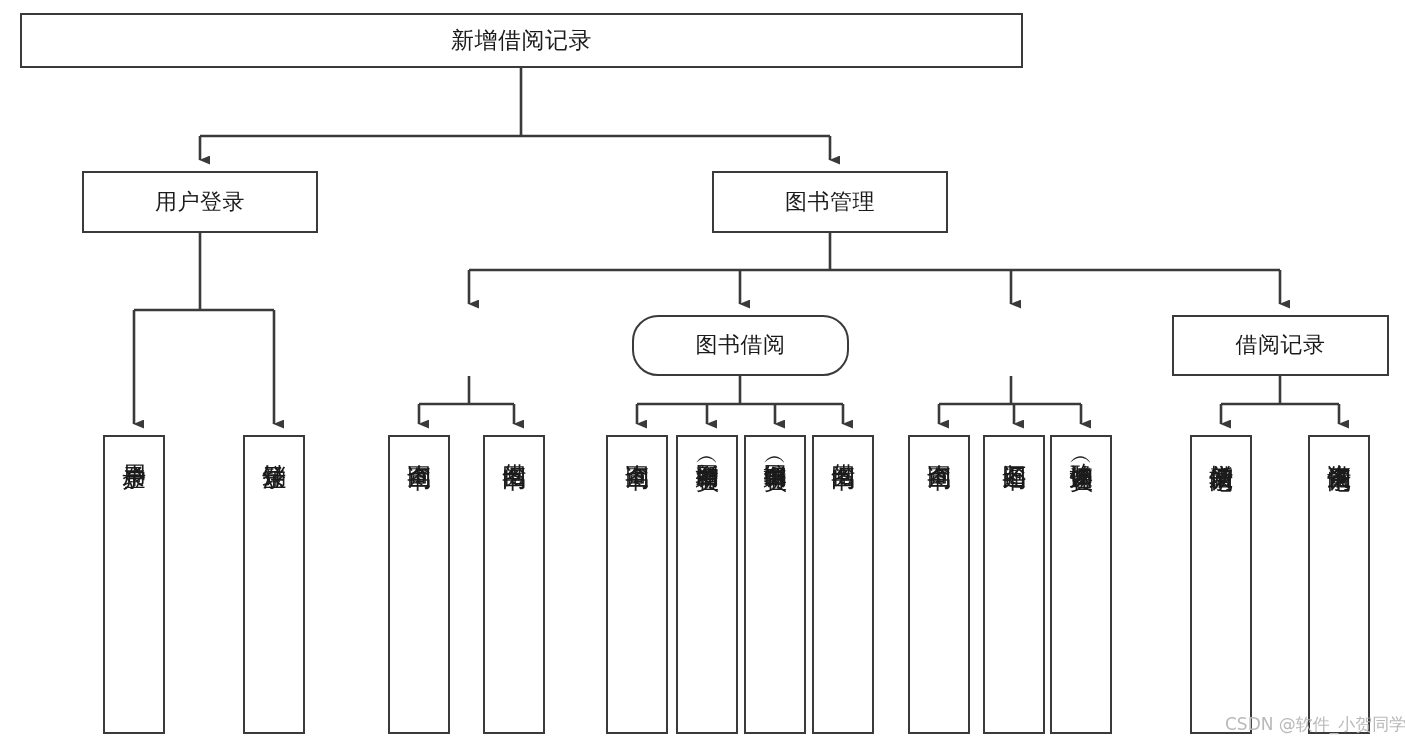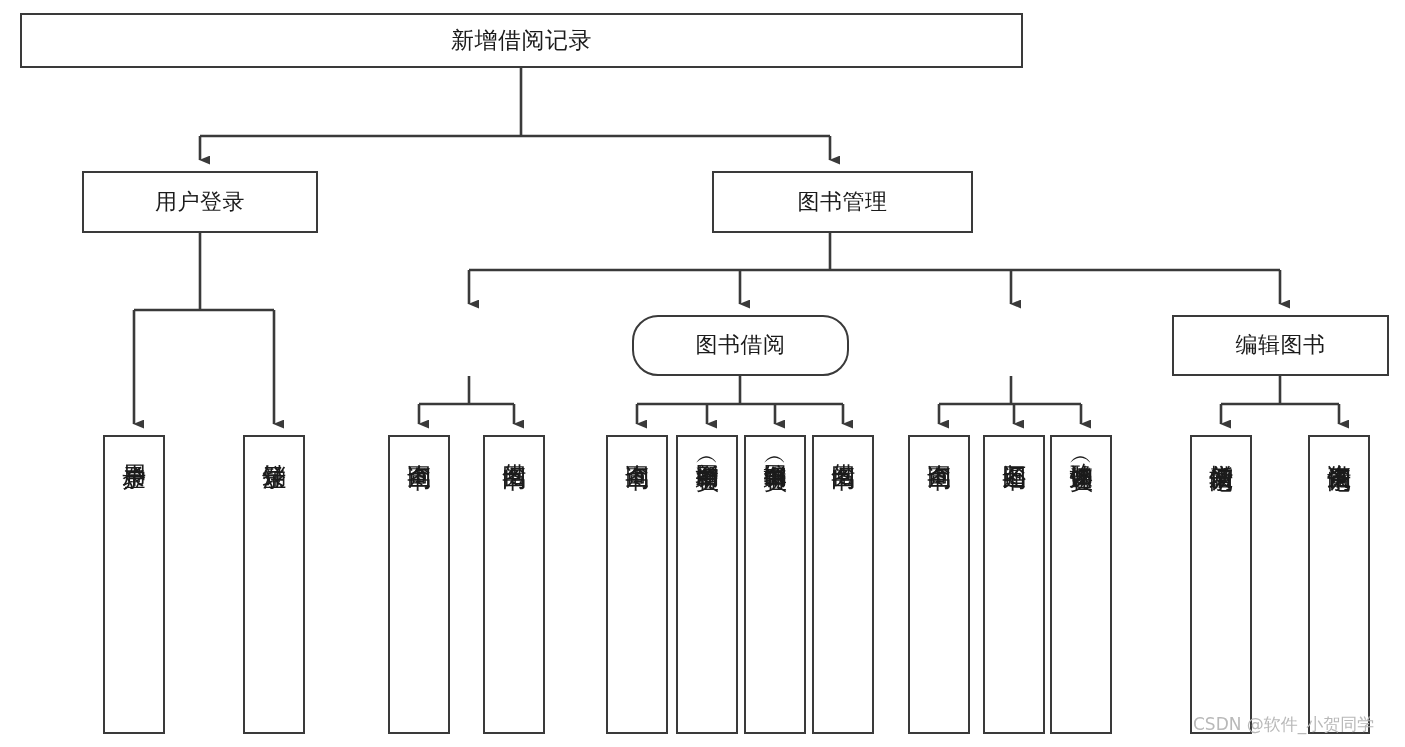--- a/index.html
+++ b/index.html
@@ -69,20 +69,21 @@
   }
   #watermark {
     position: absolute;
     left: 1193px;
     top: 713px;
     font-size: 17px;
     color: #b9b9b9;
     white-space: nowrap;
     z-index: 5;
     font-family: "DejaVu Sans", "Liberation Sans", sans-serif;
+    padding-left: 32px;
   }
 </style>
 </head>
 <body>
 
 <div id="diagram-root">
 
   <svg class="wires" viewBox="0 0 1405 747" xmlns="http://www.w3.org/2000/svg">
     <defs>
       <marker id="arrowhead" markerWidth="9" markerHeight="11" refX="4.5" refY="10.2" orient="auto" markerUnits="userSpaceOnUse">
@@ -133,29 +134,29 @@
     </g>
   </svg>
 
   <div class="node root horiz" style="left:20px; top:13px; width:1003px; height:55px;">
     <span class="label">新增借阅记录</span>
   </div>
 
   <div class="node horiz" style="left:82px; top:171px; width:236px; height:62px;">
     <span class="label">用户登录</span>
   </div>
-  <div class="node horiz" style="left:712px; top:171px; width:261px; height:62px;">
+  <div class="node horiz" style="left:712px; top:171px; width:236px; height:62px;">
     <span class="label">图书管理</span>
   </div>
 
   <div class="node horiz" style="left:632px; top:315px; width:217px; height:61px;border-radius:26px;">
     <span class="label">图书借阅</span>
   </div>
   <div class="node horiz" style="left:1172px; top:315px; width:217px; height:61px;">
-    <span class="label">编辑图书</span>
+    <span class="label">借阅记录</span>
   </div>
 
   <div class="node leaf" style="left:103px; top:435px; width:62px; height:299px;">
     <span class="label">用户登录</span>
   </div>
   <div class="node leaf" style="left:243px; top:435px; width:62px; height:299px;">
     <span class="label">注销登录</span>
   </div>
 
   <div class="node leaf" style="left:388px; top:435px; width:62px; height:299px;">

